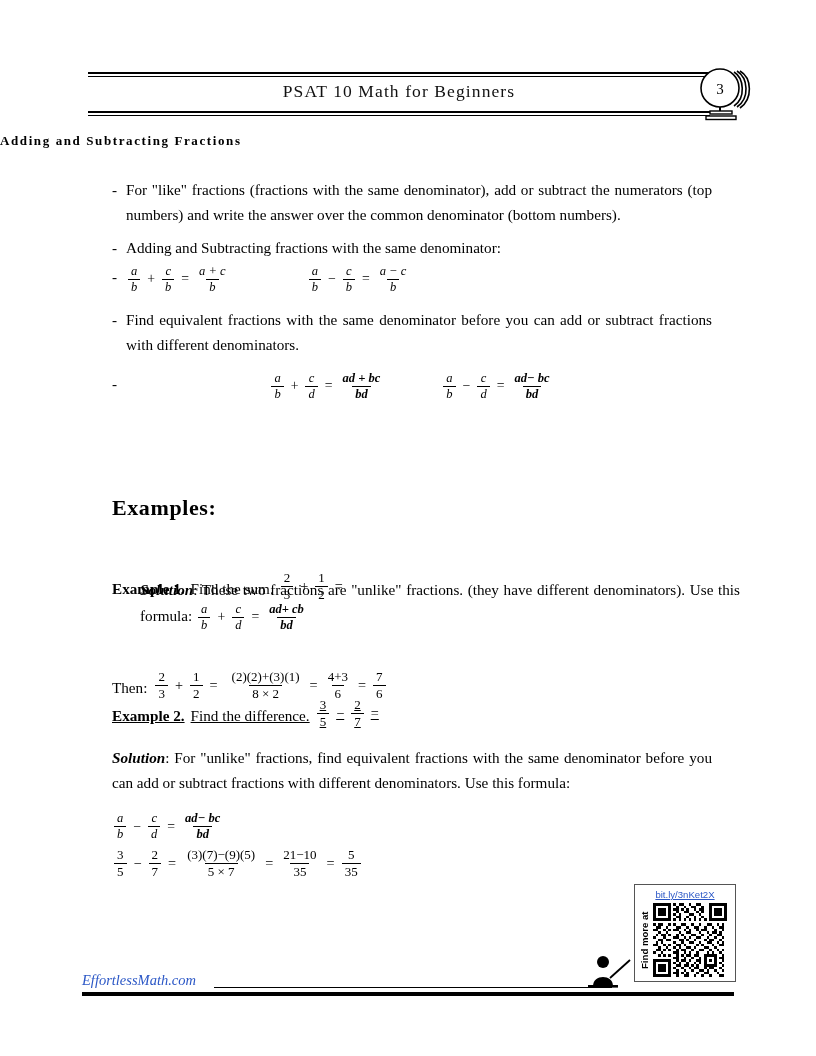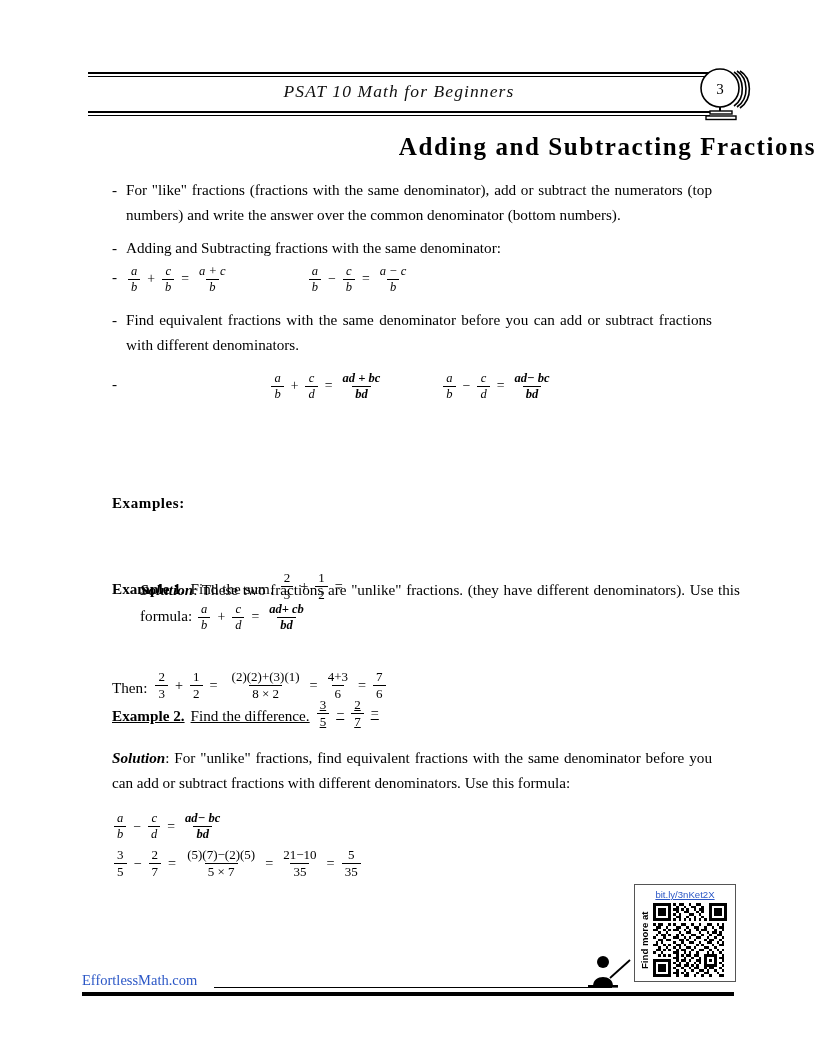--- a/index.html
+++ b/index.html
@@ -44,40 +44,39 @@
   .hdr-rule-bot { bottom: 0; }
   .hdr-title {
     position: absolute;
     left: 0; right: 0;
     top: 9px;
     text-align: center;
     font-size: 17.5px;
     letter-spacing: 1.1px;
     font-family: "Liberation Serif", "DejaVu Serif", serif;
     color: #111;
-    font-style: italic;
   }
 
   
   .globe {
     position: absolute;
     left: 694px;
     top: 66px;
     width: 62px;
     height: 56px;
   }
   .globe svg { display: block; }
 
   
   .section-title {
     position: absolute;
     left: 0; right: 0;
     top: 133px;
-    text-align: right;
-    font-size: 25px;
+    text-align: left;
+    font-size: 13px;
     font-weight: bold;
     letter-spacing: 1.6px;
     font-family: "Liberation Serif", "DejaVu Serif", serif;
   }
 
   
   .content {
     position: absolute;
     left: 112px;
     top: 178px;
@@ -143,21 +142,21 @@
     font-size: 13.5px;
     margin-top: 6px;
   }
   .formula-center .gap { width: 56px; }
 
   
   .examples-head {
     position: absolute;
     left: 112px;
     top: 495px;
-    font-size: 15px;
+    font-size: 22px;
     font-weight: bold;
     letter-spacing: 0.6px;
   }
   .blk {
     position: absolute;
     left: 112px;
     width: 600px;
     font-size: 15.2px;
     line-height: 1.62;
   }
@@ -165,20 +164,21 @@
   .ex-label { font-weight: bold; margin-right: 6px; }
   .sol-label { font-weight: bold; font-style: italic; }
   .justify { text-align: justify; text-justify: inter-word; }
 
   
   .footer-site {
     position: absolute;
     left: 82px;
     top: 972px;
     font-size: 14.5px;
+    font-style: italic;
     color: #2b57c6;
     font-family: "Liberation Serif", "DejaVu Serif", serif;
   }
   .footer-rule {
     position: absolute;
     left: 214px;
     top: 987px;
     width: 398px;
     border-top: 1.6px solid #000;
   }
@@ -491,21 +491,21 @@
           <span class="num">3</span>
           <span class="den">5</span>
         </span>
       <span class="op">−</span>
       <span class="frac">
           <span class="num">2</span>
           <span class="den">7</span>
         </span>
       <span class="op">=</span>
       <span class="frac" style="margin-left:3px;">
-          <span class="num">(5)(7)−(2)(5)</span>
+          <span class="num">(3)(7)−(9)(5)</span>
           <span class="den">5 × 7</span>
         </span>
       <span class="op">=</span>
       <span class="frac">
           <span class="num">21−10</span>
           <span class="den">35</span>
         </span>
       <span class="op">=</span>
       <span class="frac">
           <span class="num">5</span>

